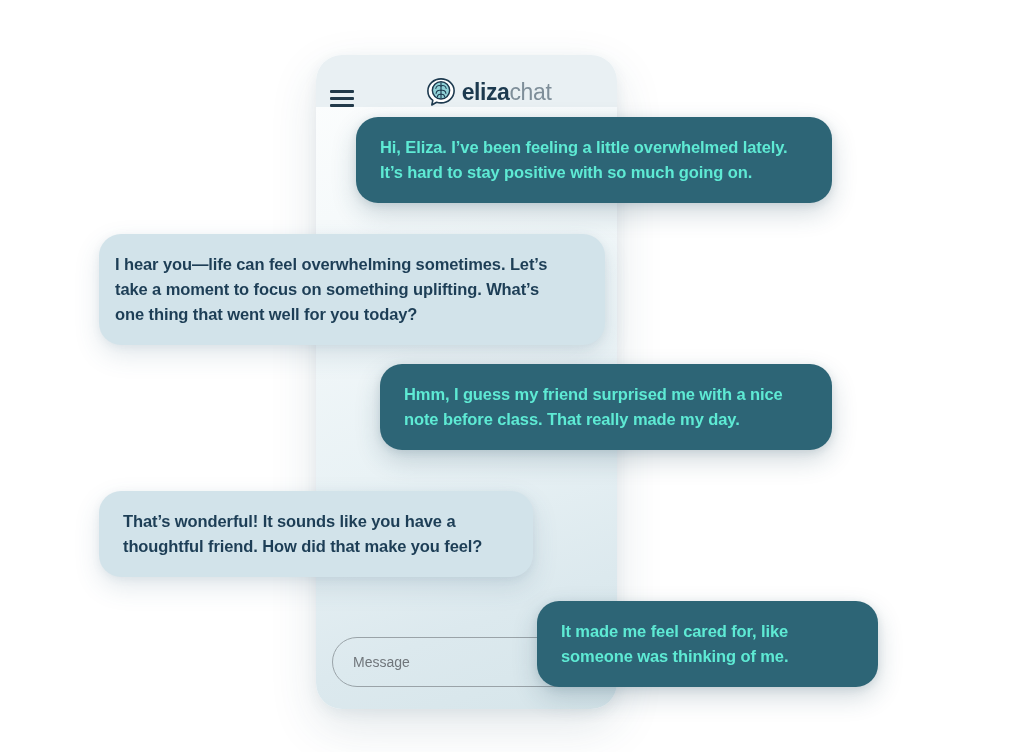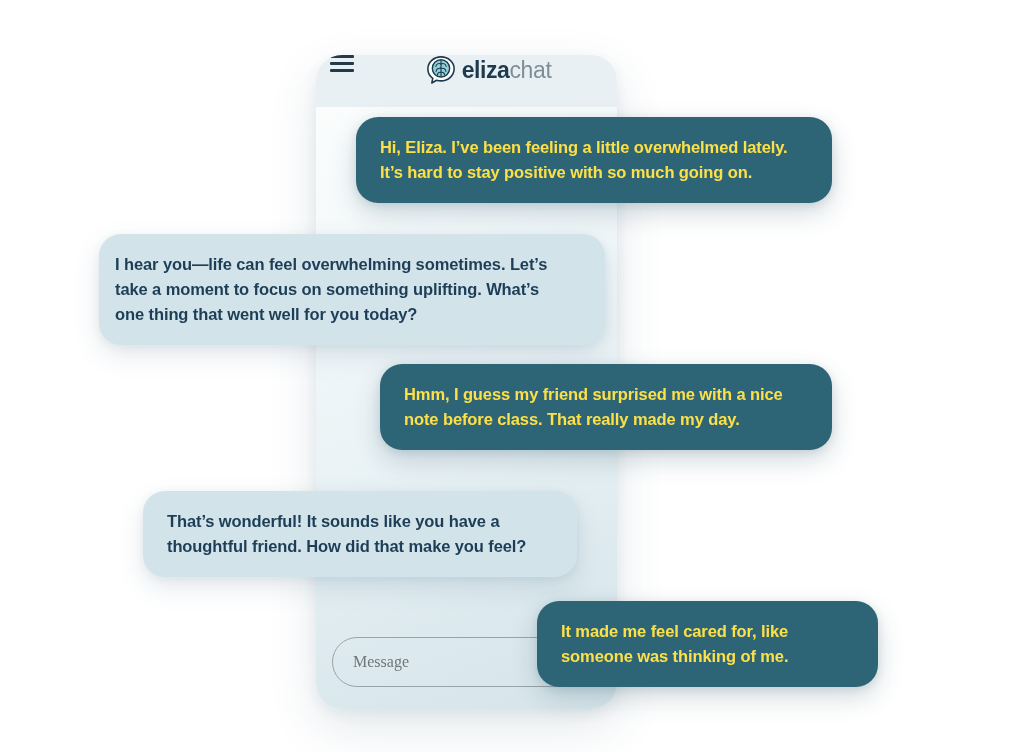--- a/index.html
+++ b/index.html
@@ -31,21 +31,21 @@
   }
 
   #phone-header {
     position: absolute;
     left: 0;
     top: 0;
     width: 100%;
     height: 52px;
     background: #e9f0f3;
     display: flex;
-    align-items: flex-start;
+    align-items: flex-end;
     box-sizing: border-box;
     padding: 0 14px;
     gap: 44px;
   }
 
   #hamburger-icon {
     width: 24px;
     height: 17px;
     display: flex;
     flex-direction: column;
@@ -105,59 +105,59 @@
     align-items: center;
   }
   #message-input {
     border: 0;
     outline: 0;
     background: transparent;
     width: 100%;
     height: 100%;
     box-sizing: border-box;
     padding: 0 20px;
-    font-family: Liberation Serif, serif;
-    font-size: 16px;
+    font-family: Liberation Sans, sans-serif;
+    font-size: 14px;
     color: #3e4347;
   }
   #message-input::placeholder {
     color: #70767b;
     opacity: 1;
   }
 
   
   .bubble {
     position: absolute;
     box-sizing: border-box;
     border-radius: 22px;
     padding: 18px 24px;
     font-size: 16.5px;
     line-height: 1.52;
     letter-spacing: -0.1px;
     white-space: pre-line;
   }
   .bubble.user {
     background: #2d6576;
-    color: #fde047;
+    color: #5eead4;
     font-weight: bold;
     box-shadow: 0 10px 26px rgba(30,70,90,0.20),
                 0 2px 8px rgba(30,70,90,0.12);
   }
   .bubble.bot {
     background: #d2e3ea;
     color: #1d3e56;
     font-weight: bold;
     box-shadow: 0 10px 26px rgba(60,100,125,0.15),
                 0 2px 8px rgba(60,100,125,0.08);
   }
 
   #bubble-1 { left: 356px; top: 117px; width: 476px; }
   #bubble-2 { left: 99px;  top: 234px; width: 506px; padding-left: 16px; }
   #bubble-3 { left: 380px; top: 364px; width: 452px; }
-  #bubble-4 { left: 99px;  top: 491px; width: 434px; margin-left: 44px; }
+  #bubble-4 { left: 99px;  top: 491px; width: 434px; }
   #bubble-5 { left: 537px; top: 601px; width: 341px; }
 </style>
 </head>
 <body>
 
 <div id="phone-frame">
 
   <div id="phone-header">
 
     <div id="hamburger-icon">

